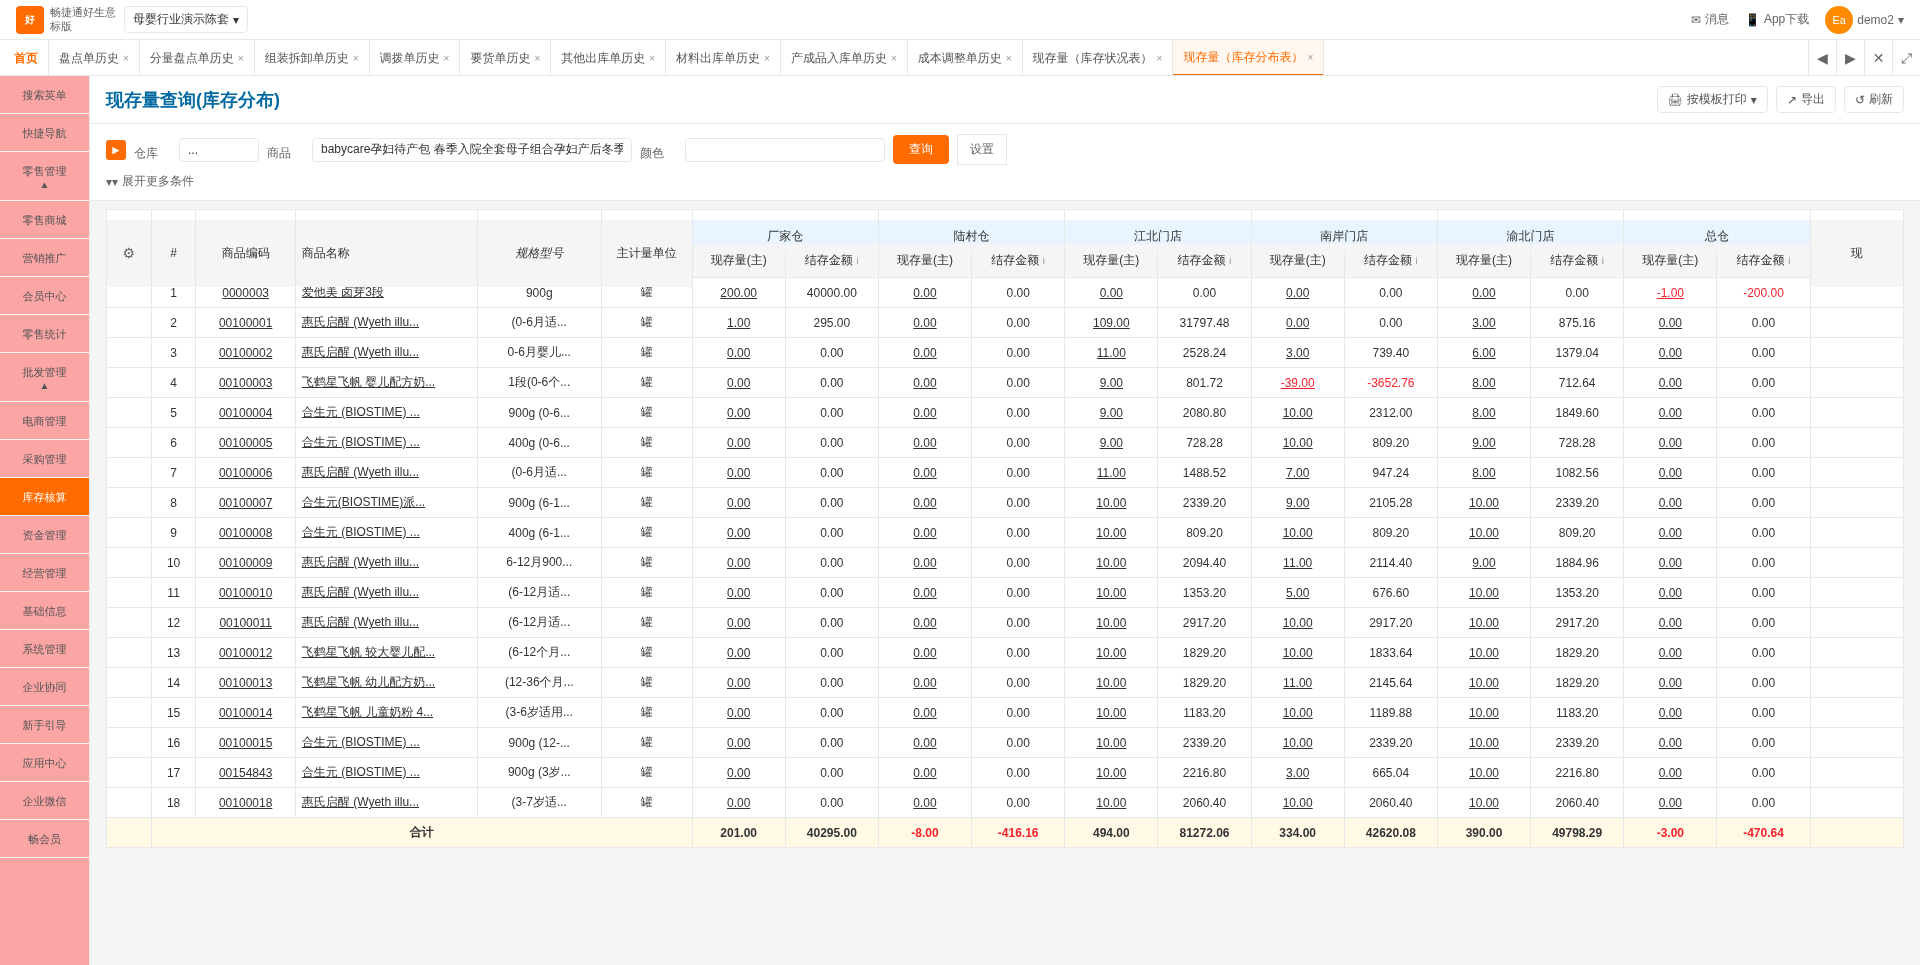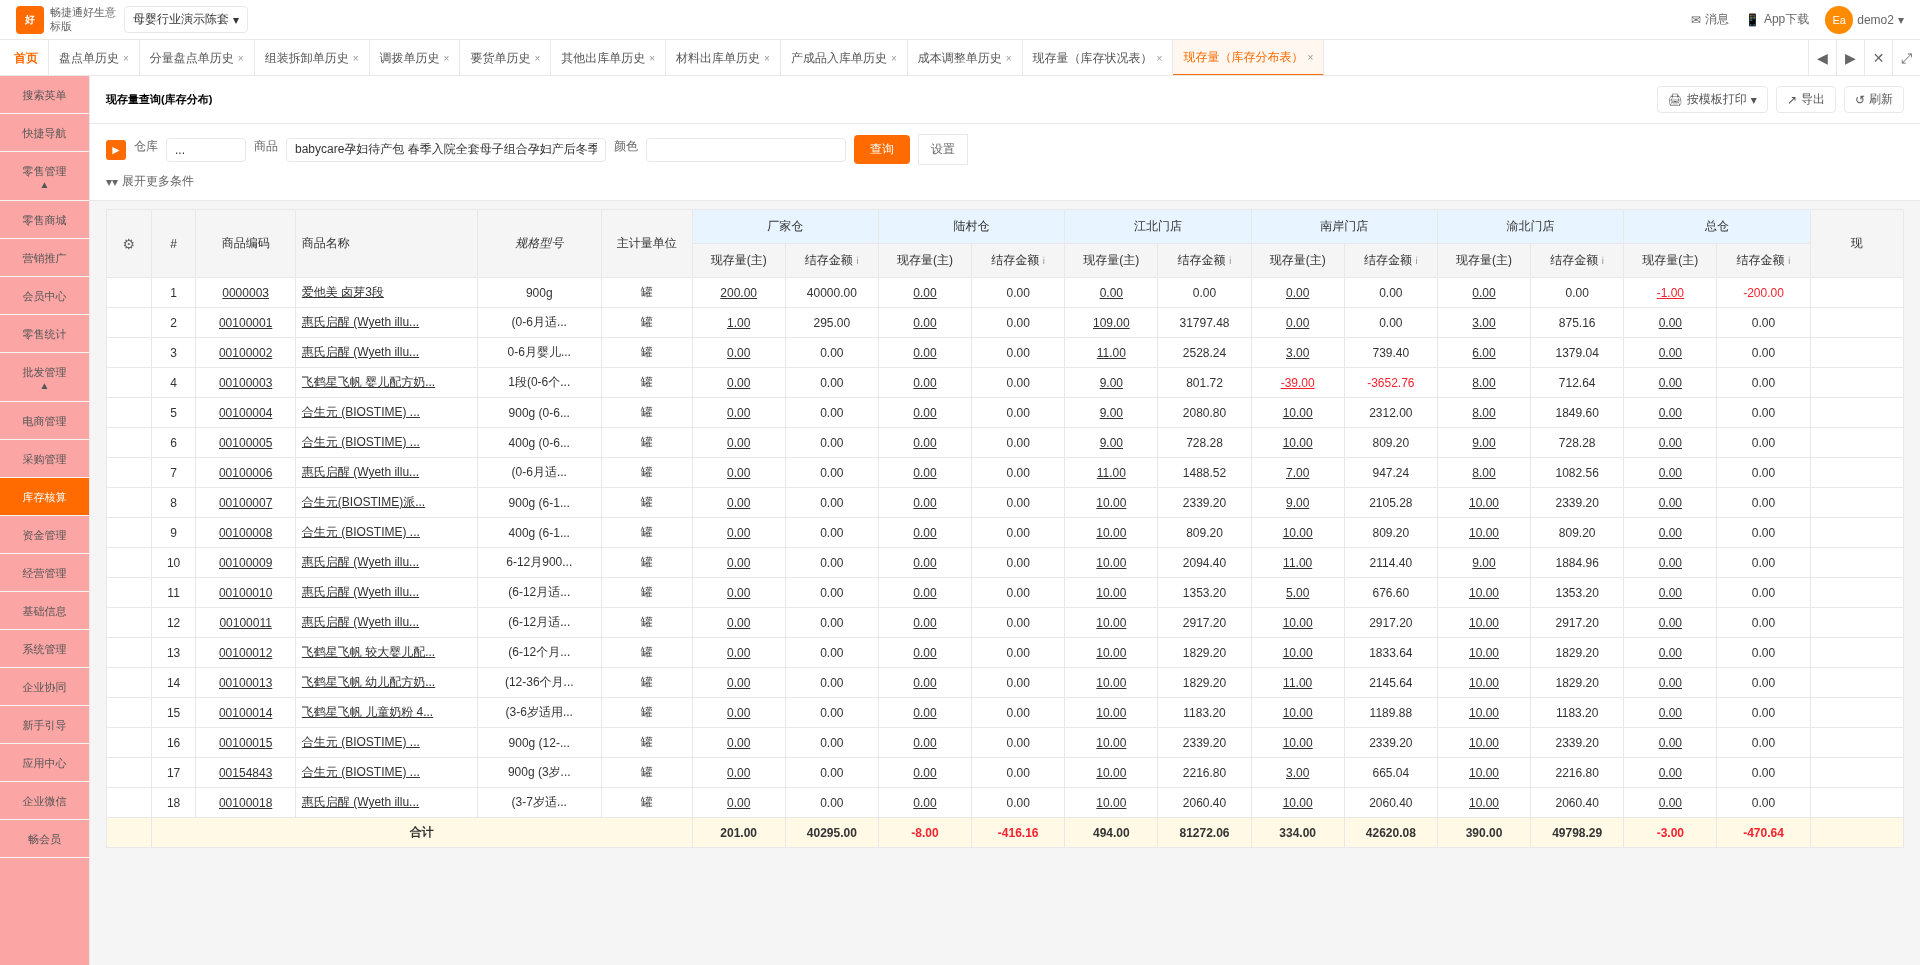--- a/index.html
+++ b/index.html
@@ -33,40 +33,40 @@
     .sidebar-item { padding: 10px 4px; text-align: center; cursor: pointer; font-size: 11px; color: #555; border-bottom: 1px solid #f5f5f5; }
     .sidebar-item.active { background: #ff6b00; color: white; }
     .sidebar-item .menu-label { margin-top: 2px; }
     .sidebar-item .arrow { font-size: 10px; }
 
     
     .main { flex: 1; display: flex; flex-direction: column; overflow: hidden; }
 
     
     .page-header { background: #fff; padding: 10px 16px 0; border-bottom: 1px solid #e8e8e8; display: flex; align-items: center; justify-content: space-between; }
-    .page-title { font-size: 11px; font-weight: bold; color: #000000; padding-bottom: 10px; }
+    .page-title { font-size: 18px; font-weight: bold; color: #0369a1; padding-bottom: 10px; }
     .header-actions { display: flex; align-items: center; gap: 8px; padding-bottom: 10px; }
     .header-btn { display: flex; align-items: center; gap: 4px; padding: 4px 10px; border: 1px solid #e8e8e8; border-radius: 4px; cursor: pointer; font-size: 12px; color: #555; background: #fff; }
 
     
     .filter-bar { background: #fff; padding: 10px 16px; border-bottom: 1px solid #e8e8e8; }
     .filter-row { display: flex; align-items: center; gap: 8px; flex-wrap: wrap; }
-    .filter-item { display: flex; align-items: flex-start; gap: 8px; }
+    .filter-item { display: flex; align-items: flex-end; gap: 21px; }
     .filter-label { font-size: 12px; color: #666; white-space: nowrap; }
     .filter-input { border: 1px solid #e8e8e8; border-radius: 4px; padding: 4px 8px; font-size: 12px; color: #333; min-width: 80px; background: #fff; }
     .filter-input-long { min-width: 320px; }
     .filter-expand { display: flex; align-items: center; gap: 4px; color: #666; cursor: pointer; font-size: 12px; margin-top: 4px; }
     .btn-query { background: #ff6b00; color: white; border: none; border-radius: 4px; padding: 6px 16px; cursor: pointer; font-size: 12px; }
     .btn-setting { background: #fff; color: #666; border: 1px solid #e8e8e8; border-radius: 0; padding: 6px 12px; cursor: pointer; font-size: 12px; }
     .orange-arrow { background: #ff6b00; color: white; width: 20px; height: 20px; border-radius: 3px; display: flex; align-items: center; justify-content: center; cursor: pointer; }
 
     
     .table-container { flex: 1; overflow: auto; padding: 8px 16px; background: #f5f5f5; }
     .data-table { width: 100%; border-collapse: collapse; background: #fff; font-size: 12px; }
-    .data-table th { background: #f5f5f5; padding: 8px 6px; text-align: center; border: 1px solid #e8e8e8; font-weight: normal; color: #333; white-space: nowrap; position: sticky; top: 0; z-index: 2; }
+    .data-table th { background: #f5f5f5; padding: 8px 6px; text-align: center; border: 1px solid #e8e8e8; font-weight: normal; color: #333; white-space: nowrap; position: sticky; top: 10px; z-index: 2; }
     .data-table td { padding: 6px 6px; text-align: center; border: 1px solid #e8e8e8; white-space: nowrap; }
     .data-table tr.summary-row td { background: #fff9e6; font-weight: bold; }
     .underline { text-decoration: underline; cursor: pointer; color: #333; }
     .red { color: #f5222d; }
     .col-num { width: 36px; }
     .col-code { width: 80px; }
     .col-name { width: 130px; text-align: left !important; }
     .col-spec { width: 100px; font-style: italic; }
     .col-unit { width: 60px; }
     .col-data { width: 75px; }

